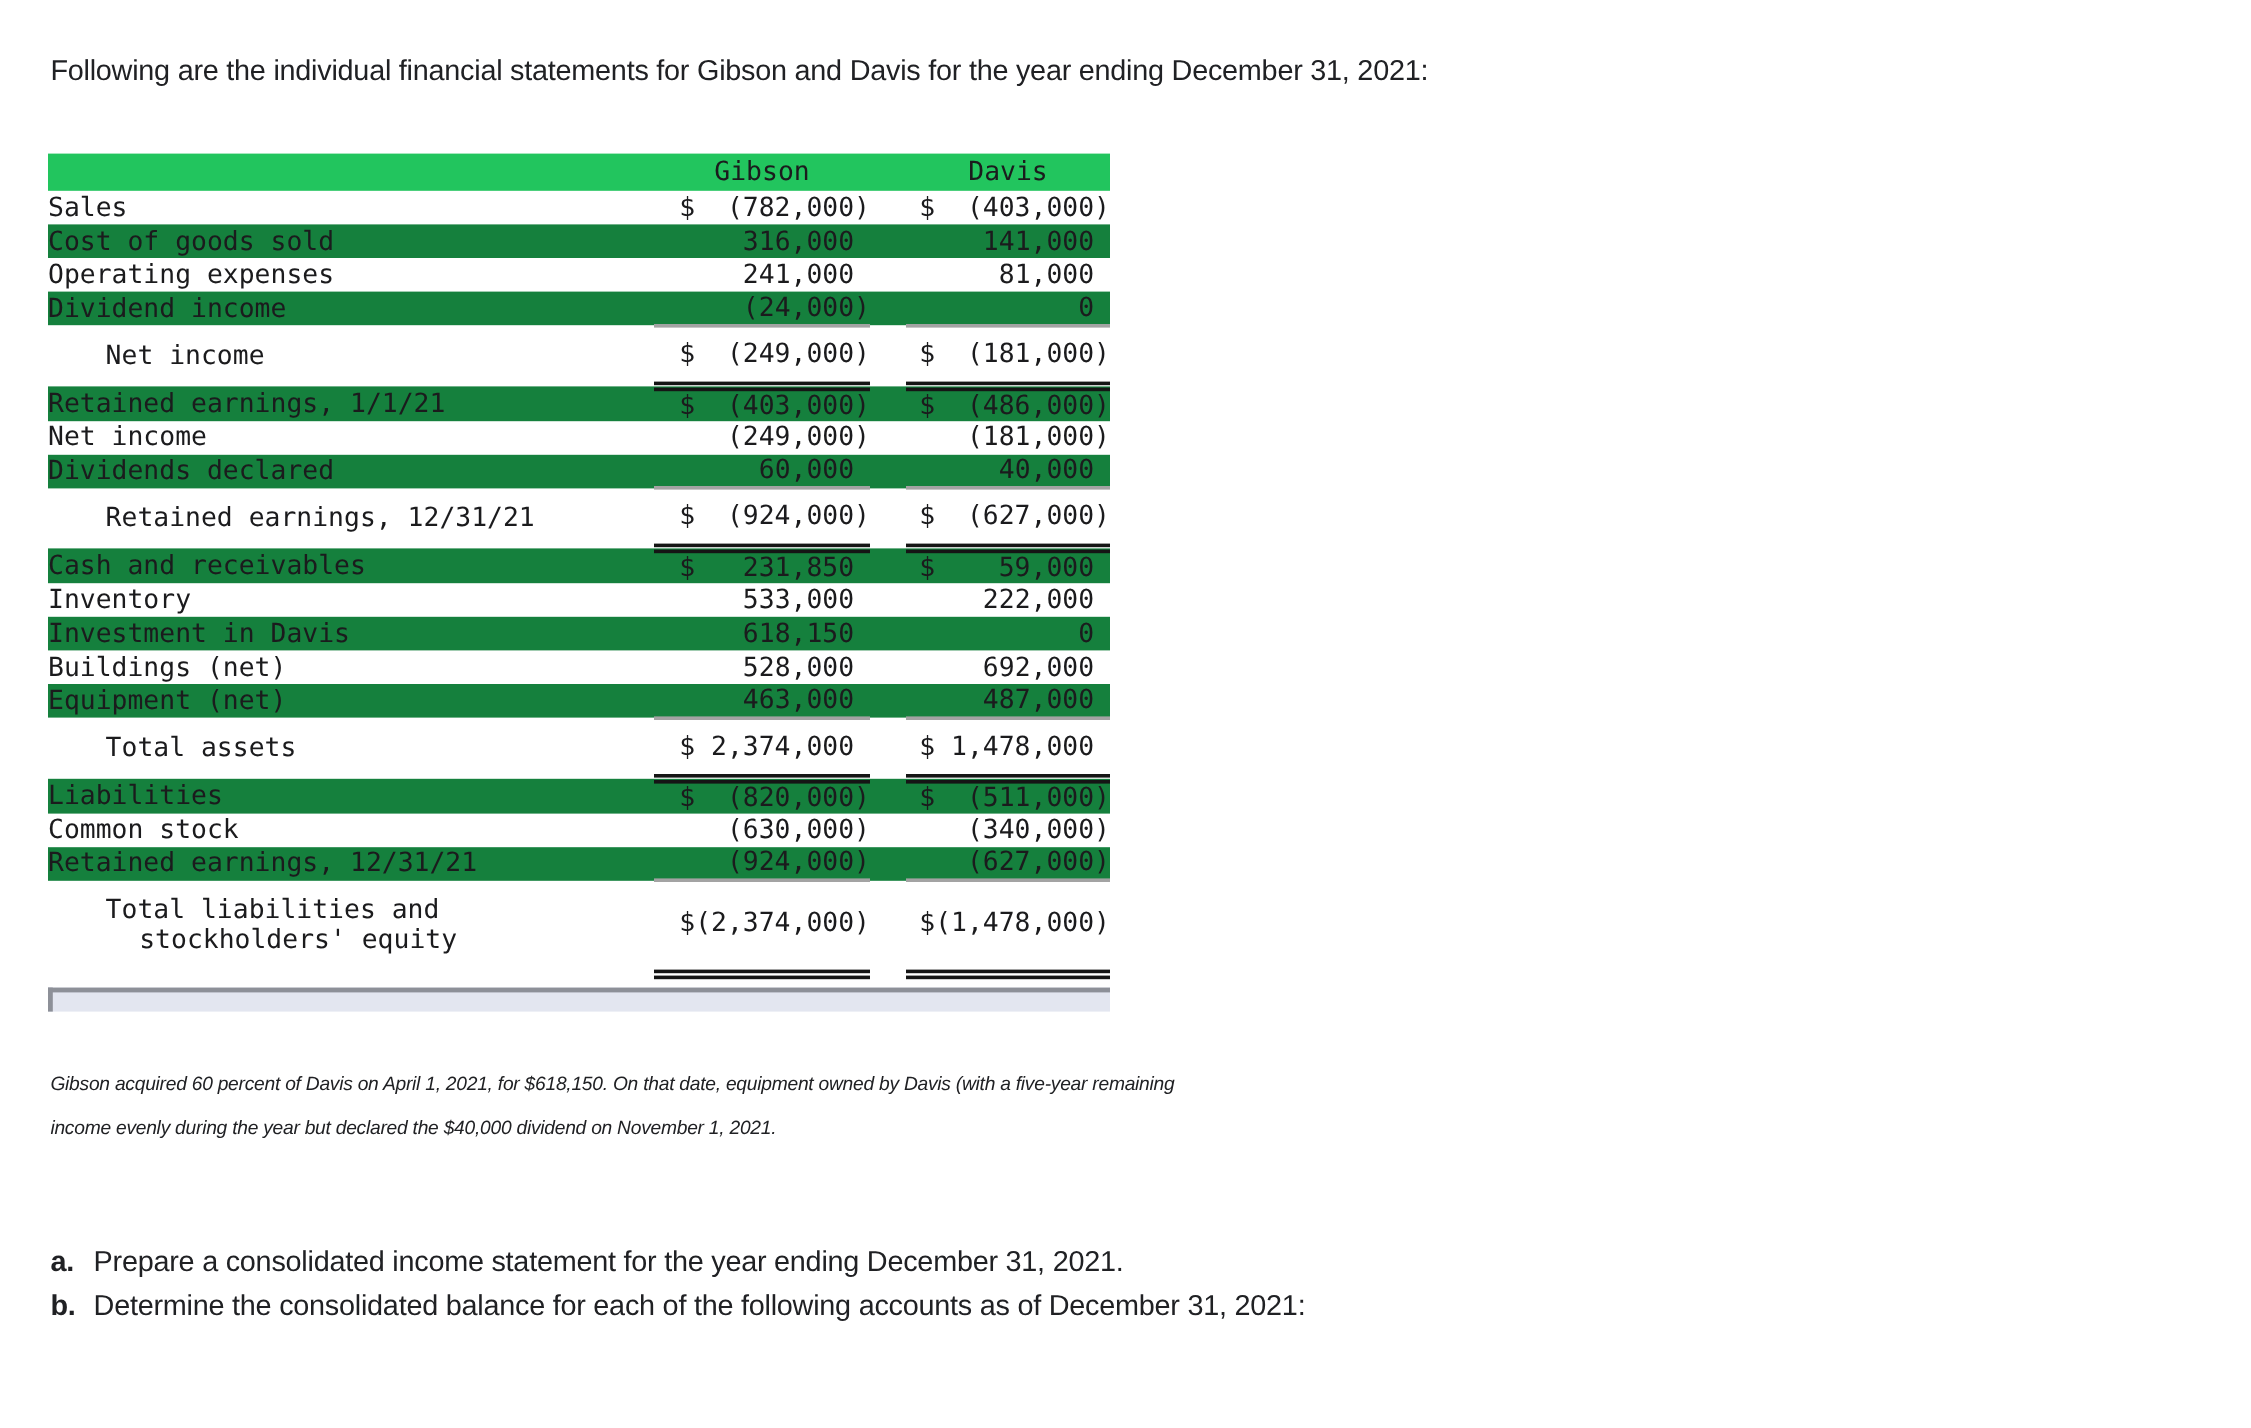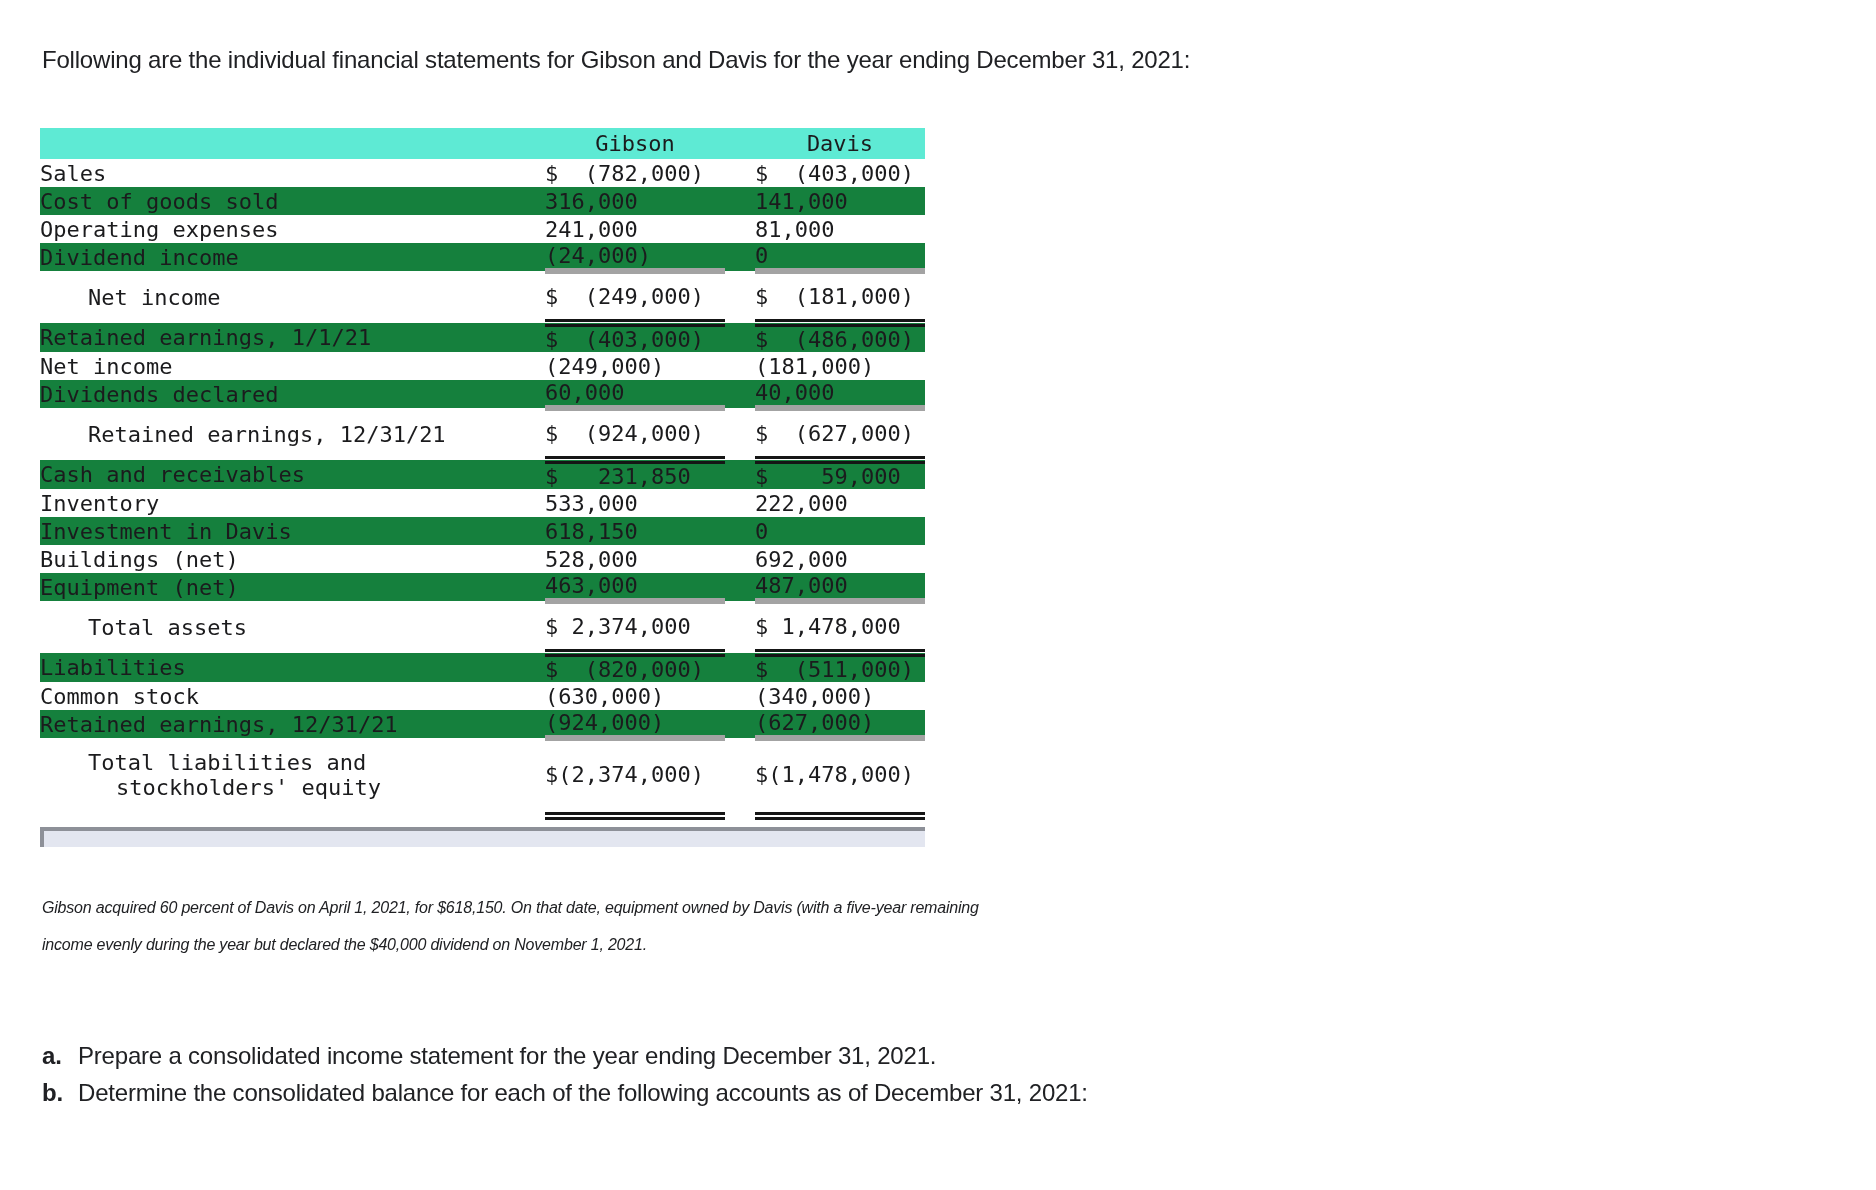--- a/index.html
+++ b/index.html
@@ -20,38 +20,38 @@
   table.fin {
     margin: 54px 0 0 40px;
     border-collapse: collapse;
     table-layout: fixed;
     font-family: "DejaVu Sans Mono", monospace;
     font-size: 22px;
     color: #1b1b1d;
   }
   table.fin td { padding: 0; }
   thead td {
-    background: #5eead4;
+    background: #22c55e;
     height: 31px;
     text-align: center;
     font-size: 22px;
   }
   tbody tr { height: 28px; margin-left: 28px; }
   tbody tr.alt { background: #15803d; }
   tbody tr.tall td { padding-top: 10px; padding-bottom: 10px; }
   tbody tr.last td { padding-top: 12px; padding-bottom: 16px; }
   td.lbl { padding-left: 22px; }
   td.lbl.ind { padding-left: 48px; }
   td.lbl .lbl2 { margin-left: 28px; }
   td.amt {
-    text-align: left;
+    text-align: right;
     white-space: pre;
     padding-right: 10px;
   }
-  td.rule-s { border-bottom: 6px solid #a3a3a3; }
+  td.rule-s { border-bottom: 3px solid #a3a3a3; }
   td.rule-d { border-bottom: 8px double #151515; }
   
   .hscroll {
     box-sizing: border-box;
     width: 885px;
     height: 20px;
     margin: 7px 0 0 40px;
     background: #e3e6f0;
     border-top: 4px solid #8d9098;
     border-left: 4px solid #8d9098;

